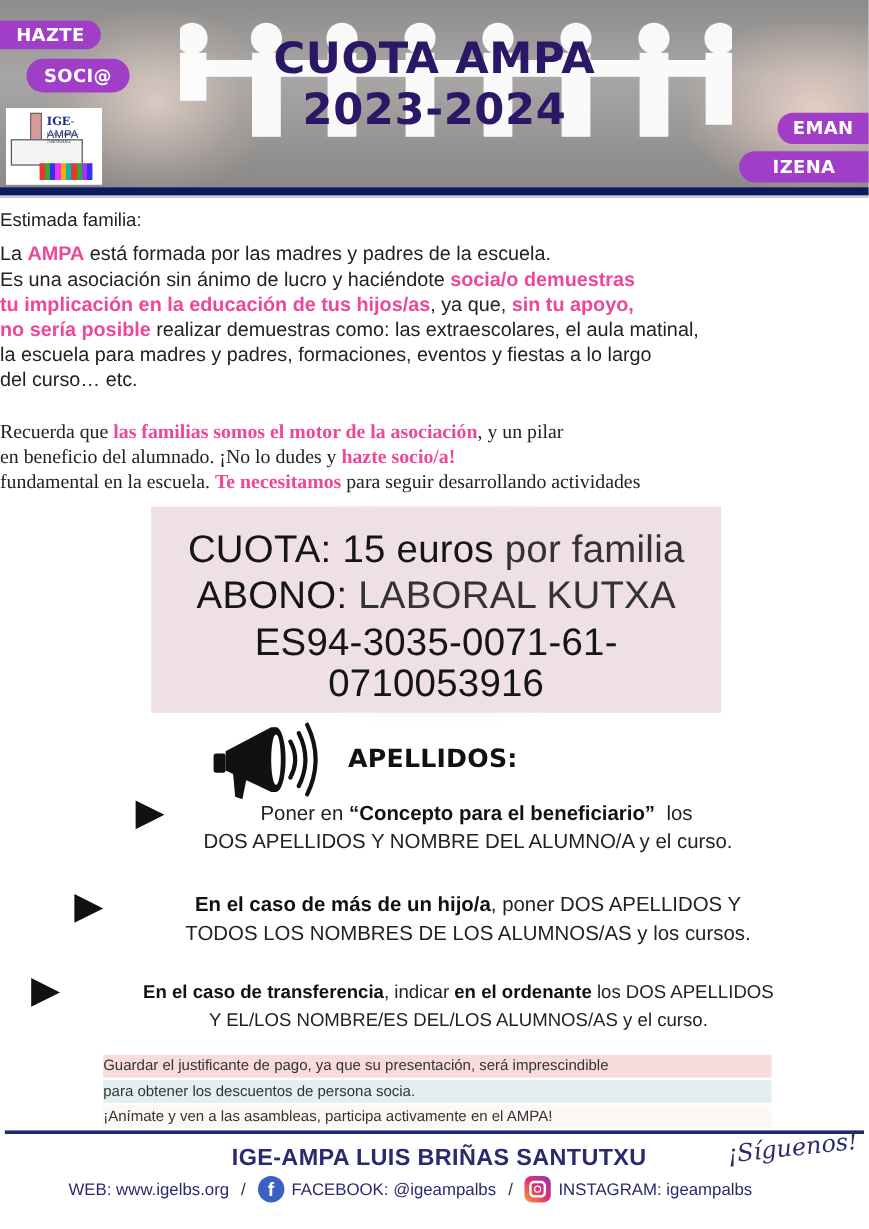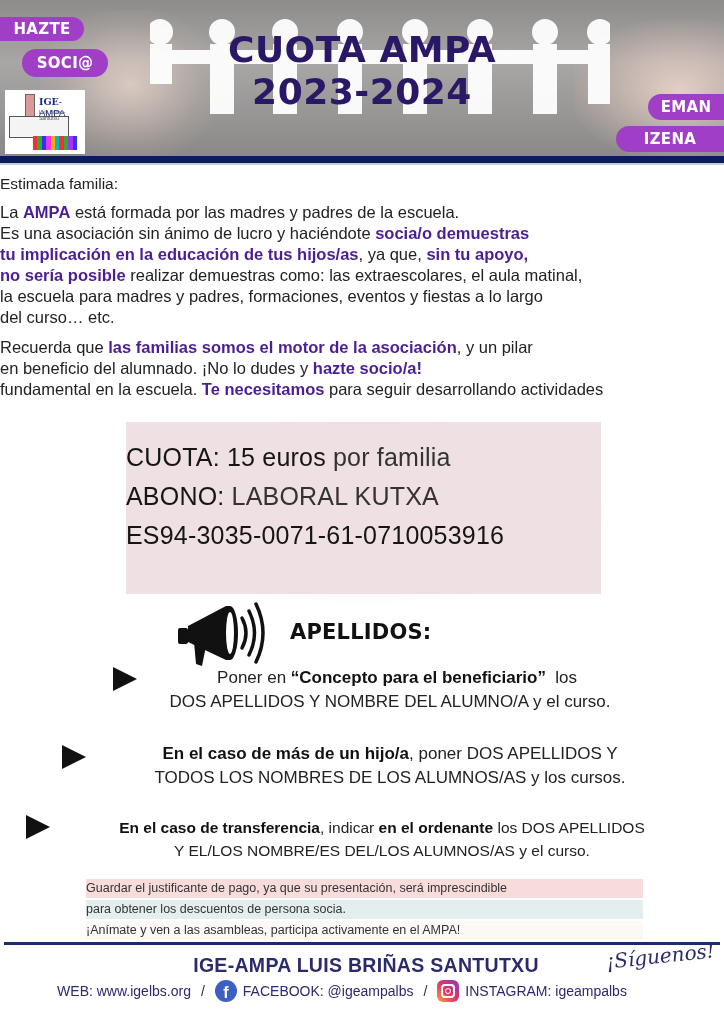--- a/index.html
+++ b/index.html
@@ -51,35 +51,35 @@
     font-size: 36px; line-height: 40px; letter-spacing: 0.5px;
   }
   .main-title.l1 { top: 30px; }
   .main-title.l2 { top: 72px; }
 
   .header-bar { position: absolute; left: 0; top: 156px; width: 724px; height: 7px; background: #0d1a5c; }
   .header-bar2 { position: absolute; left: 0; top: 163px; width: 724px; height: 2px; background: #c8cbd8; }
 
   
   .p { position: absolute; left: 0; width: 724px; text-align: left; font-size: 16.5px; line-height: 21px; color: #222; }
-  .p b { font-weight: bold; color: #4c1d95; }
+  .p b { font-weight: bold; color: #ec4899; }
   .greeting { top: 173px; font-size: 15.5px; }
   .intro { top: 202px; }
-  .recuerda { top: 337px; }
+  .recuerda { top: 349px; font-family: Liberation Serif, serif; }
 
   
   .cuota-shadow {
     position: absolute; left: 116px; top: 414px; width: 496px; height: 192px;
     background: radial-gradient(ellipse at center, rgba(0,0,0,0.18) 0%, rgba(0,0,0,0) 70%);
   }
   .cuota-box {
     position: absolute; left: 126px; top: 422px; width: 475px; height: 172px;
     background: #efe1e3;
   }
-  .cuota-line { position: absolute; left: 0; width: 475px; text-align: left; font-size: 25px; line-height: 34px; color: #151515; letter-spacing: 0.2px; }
+  .cuota-line { position: absolute; left: 0; width: 475px; text-align: center; font-size: 32px; line-height: 34px; color: #151515; letter-spacing: 0.2px; }
   .cuota-line.l1 { top: 18px; }
   .cuota-line.l2 { top: 57px; }
   .cuota-line.l3 { top: 96px; }
   .cuota-line .thin { font-weight: normal; color: #333; }
 
   
   .megaphone { position: absolute; left: 172px; top: 598px; width: 96px; height: 70px; }
   .importante { position: absolute; left: 290px; top: 620px; font-family: "DejaVu Sans", sans-serif; font-weight: bold; font-size: 21px; color: #111; letter-spacing: 0.2px; }
 
   .arrow { position: absolute; width: 0; height: 0; border-top: 12px solid transparent; border-bottom: 12px solid transparent; border-left: 24px solid #111; }

